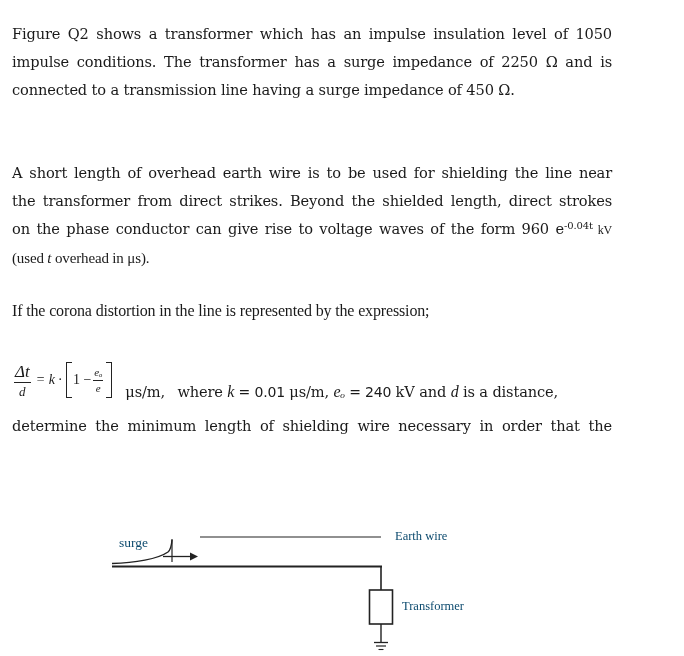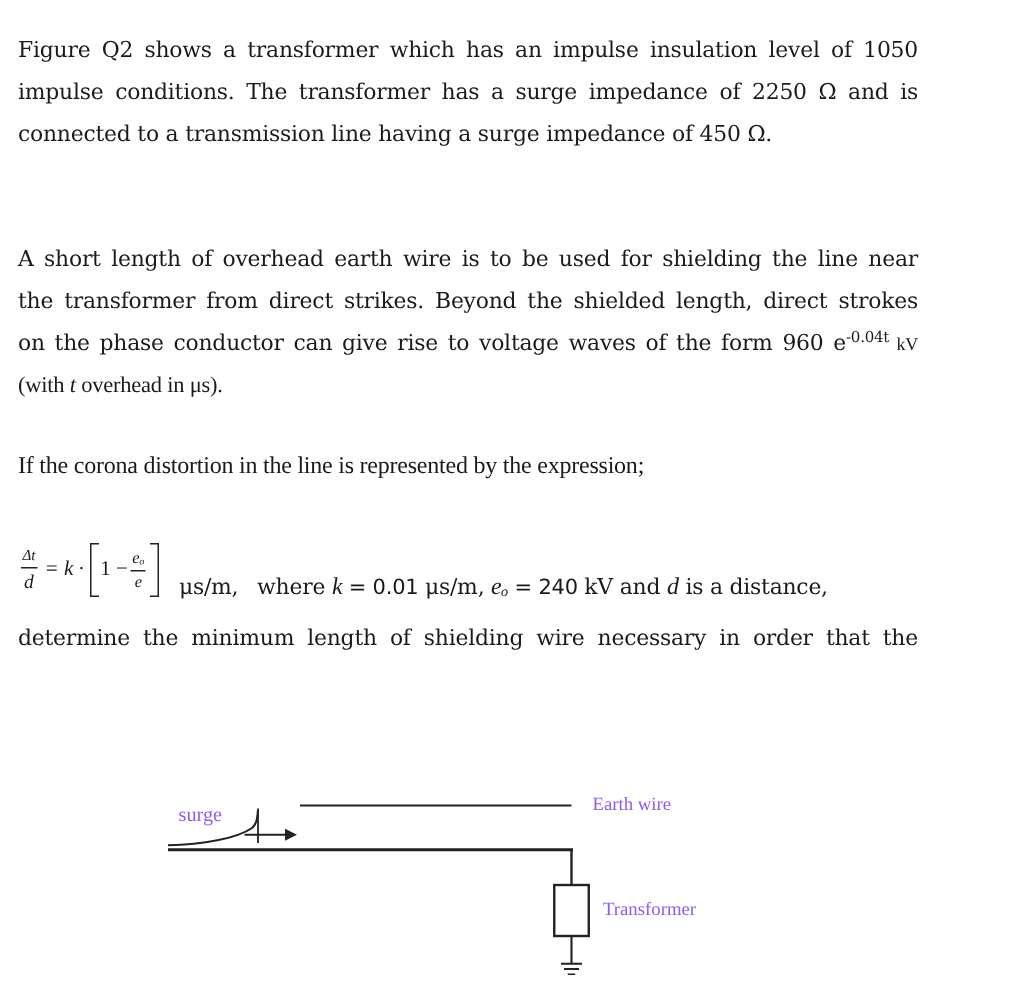--- a/index.html
+++ b/index.html
@@ -12,51 +12,51 @@
     .line { display: block; white-space: nowrap; text-align: justify; text-align-last: justify; }
     .line.last { text-align-last: left; }
     .tnr { font-family: "Liberation Serif", serif; font-size: 12px; }
     .ital { font-style: italic; }
     sup.exp { font-size: 10px; vertical-align: 5px; line-height: 0; font-family: "DejaVu Serif", serif; }
 
     
     .formula { position: absolute; left: 12px; top: 360px; height: 40px; display: flex; align-items: center;
       font-family: "Liberation Serif", serif; font-size: 14px; white-space: nowrap; }
     .frac { display: inline-flex; flex-direction: column; align-items: center; margin: 0 2px; line-height: 1; }
-    .frac .num { padding: 0 1px 2px 1px; border-bottom: 1px solid #222; font-style: italic; font-size: 10px; }
+    .frac .num { padding: 0 1px 2px 1px; border-bottom: 1px solid #222; font-style: italic; font-size: 17px; }
     .frac .den { padding-top: 2px; font-style: italic; font-size: 13px; }
     .frac.small .num, .frac.small .den { font-size: 11px; }
     .bracket { display: inline-block; width: 5px; height: 34px; border: 1px solid #222; margin: 0 1px; }
     .bracket.left { border-right: none; }
     .bracket.right { border-left: none; }
     .formula .tail { font-family: "DejaVu Serif", serif; font-size: 14.6px; margin-left: 10px; letter-spacing: -0.15px; }
     .formula .sans { font-family: "DejaVu Sans", sans-serif; font-size: 14px; }
 
     
     .diagram { position: absolute; left: 100px; top: 515px; width: 380px; height: 141px; }
     .diagram svg { position: absolute; left: 0; top: 0; }
-    .dlabel { position: absolute; font-family: "Liberation Serif", serif; font-size: 12.5px; color: #8b5cf6; white-space: nowrap; }
+    .dlabel { position: absolute; font-family: "Liberation Serif", serif; font-size: 12.5px; color: #0c4a6e; white-space: nowrap; }
   </style>
 </head>
 <body>
 
 <div class="para" style="top:20px;">
   <span class="line">Figure Q2 shows a transformer which has an impulse insulation level of 1050</span>
   <span class="line">impulse conditions. The transformer has a surge impedance of 2250 Ω and is</span>
   <span class="line last">connected to a transmission line having a surge impedance of 450 Ω.</span>
 </div>
 
 <div class="para" style="top:159px;">
   <span class="line">A short length of overhead earth wire is to be used for shielding the line near</span>
   <span class="line">the transformer from direct strikes. Beyond the shielded length, direct strokes</span>
   <span class="line">
     <span>on the phase conductor can give rise to voltage waves of the form 960 e</span><sup class="exp">-0.04t</sup><span class="tnr"> kV</span>
   </span>
   <span class="line last tnr" style="font-size:15px;">
-    <span>(with </span><span class="ital">t</span><span> overhead in μs).</span>
+    <span>(used </span><span class="ital">t</span><span> overhead in μs).</span>
   </span>
 </div>
 
 <div class="para tnr" style="top:297px; font-size:16px;">
   <span class="line last">If the corona distortion in the line is represented by the expression;</span>
 </div>
 
 <div class="formula">
   <span class="frac">
     <span class="num">Δt</span>

